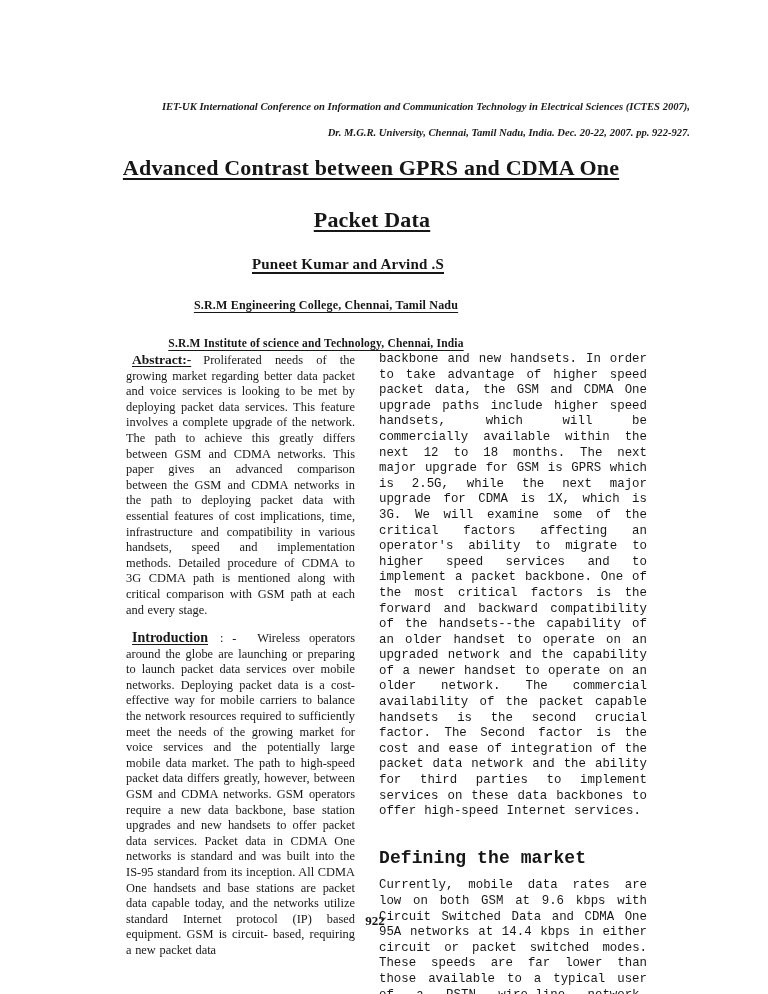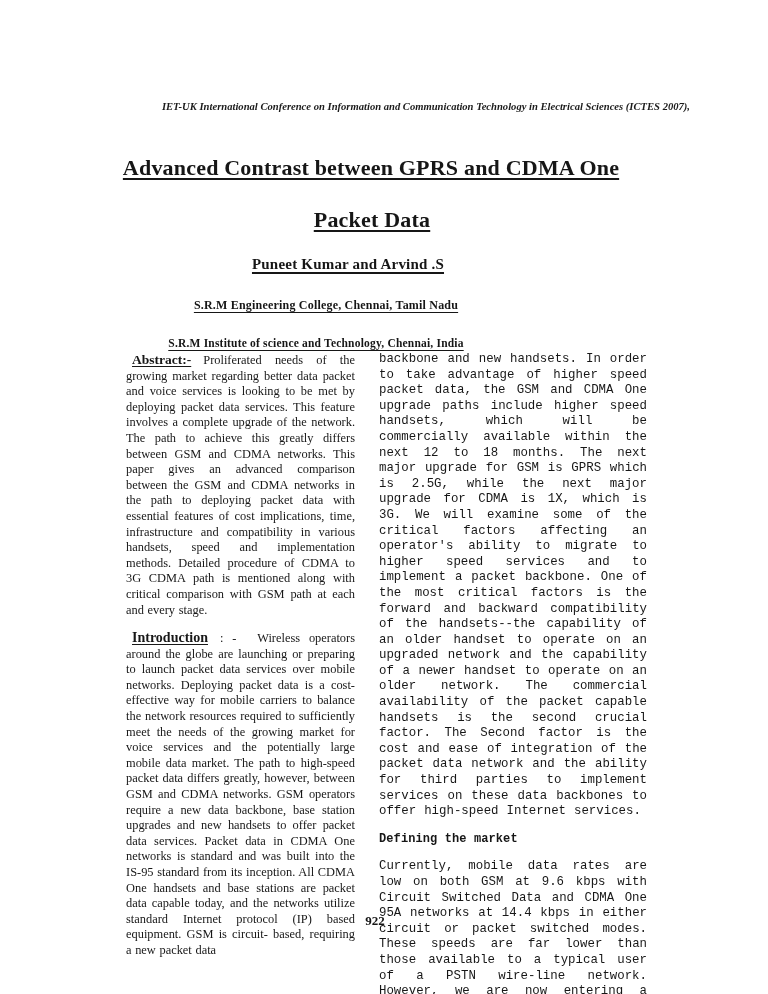--- a/index.html
+++ b/index.html
@@ -83,21 +83,22 @@
   }
   .lead-label {
     font-weight: 700;
     font-size: 13.5px;
     text-decoration: underline;
     text-underline-offset: 2px;
   }
   .intro-para { }
   .intro-para .lead-label { font-size: 14px; }
   .section-heading {
-    font-size: 12px;
+    margin-top: 19px;
+    font-size: 18px;
     font-weight: 700;
     letter-spacing: 0.1px;
   }
   .after-heading { }
 
   
   .page-number {
     position: absolute;
     top: 895px; left: 0; width: 768px;
     text-align: center;
@@ -106,20 +107,21 @@
     transform: translateX(-21px);
   }
 </style>
 </head>
 <body>
 
 <div class="sheet">
 
   <div class="conf-header">
     <div>IET-UK International Conference on Information and Communication Technology in Electrical Sciences (ICTES 2007),</div>
+    <div>Dr. M.G.R. University, Chennai, Tamil Nadu, India. Dec. 20-22, 2007. pp. 922-927.</div>
   </div>
 
   <div class="title-block">
     <div class="t-line title-line title-1">Advanced Contrast between GPRS and CDMA One</div>
     <div class="t-line title-line title-2">Packet Data</div>
     <div class="t-line authors">Puneet Kumar and Arvind .S</div>
     <div class="t-line affil-1">S.R.M Engineering College, Chennai, Tamil Nadu</div>
     <div class="t-line affil-2">S.R.M Institute of science and Technology, Chennai, India</div>
   </div>
 

